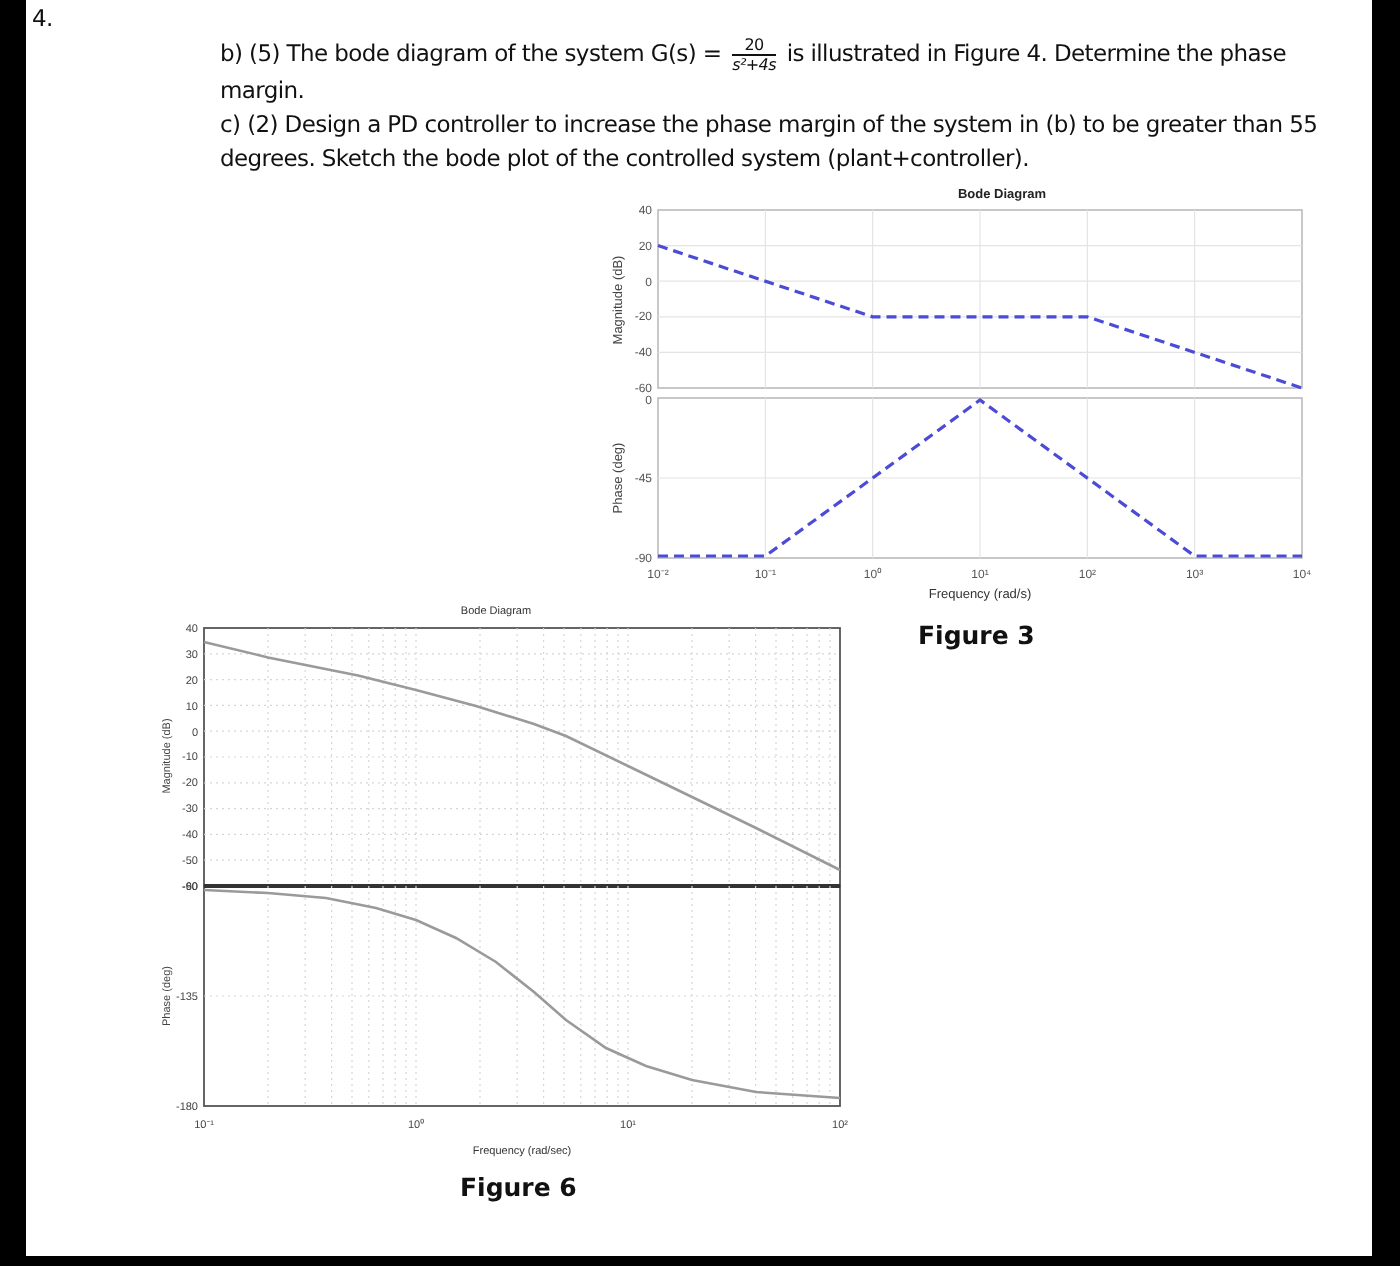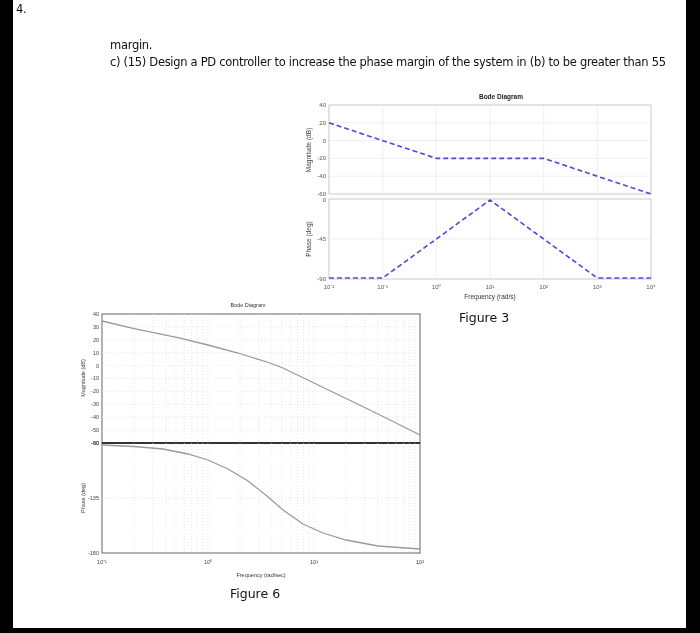--- a/index.html
+++ b/index.html
@@ -2,32 +2,41 @@
 <html><head>
 <meta charset="utf-8">
 <style>
   html, body { margin: 0; padding: 0; }
   body { width: 700px; height: 633px; background: #000; position: relative; overflow: hidden; font-family: "Liberation Sans", sans-serif; }
   .page { position: absolute; left: 13px; top: 0; width: 673px; height: 628px; background: #fff; }
   .q { position: absolute; font-family: "DejaVu Sans", sans-serif; font-size: 11.5px; color: #111; letter-spacing: -0.3px; white-space: nowrap; }
   .frac { display: inline-block; vertical-align: middle; text-align: center; font-size: 8px; line-height: 9px; margin: 0 2px; }
   .frac .num { display: block; border-bottom: 1px solid #111; padding: 0 1px; }
   .frac .den { display: block; font-style: italic; }
-  .fig-caption { position: absolute; font-family: "DejaVu Sans", sans-serif; font-weight: normal; font-size: 12.5px; color: #111; }
+  .fig-caption { position: absolute; font-family: "DejaVu Sans", sans-serif; font-weight: bold; font-size: 12.5px; color: #111; }
   svg text { font-family: "Liberation Sans", sans-serif; }
 </style>
 </head>
 <body>
 
 <div class="page">
 
   <div class="q" style="left:3px; top:2px;">4.</div>
 
+  <div class="q" style="left:97px; top:18px;">
+    <span>b) (5) The bode diagram of the system G(s) =</span>
+    <span class="frac">
+      <span class="num">20</span>
+      <span class="den">s²+4s</span>
+    </span>
+    <span>is illustrated in Figure 4. Determine the phase</span>
+  </div>
   <div class="q" style="left:97px; top:38px;text-align:center;">margin.</div>
-  <div class="q" style="left:97px; top:55px;">c) (15) Design a PD controller to increase the phase margin of the system in (b) to be greater than 55</div>
+  <div class="q" style="left:97px; top:55px;">c) (2) Design a PD controller to increase the phase margin of the system in (b) to be greater than 55</div>
+  <div class="q" style="left:97px; top:72px;">degrees. Sketch the bode plot of the controlled system (plant+controller).</div>
 
   <svg style="position:absolute; left:0; top:0;" width="673" height="628">
     <text x="488" y="99" font-size="6.5" font-weight="bold" text-anchor="middle" fill="#222">Bode Diagram</text>
 
     <g>
       <rect x="316" y="105" width="322" height="89" fill="#fff" stroke="#bbb" stroke-width="0.8"></rect>
       <g stroke="#e4e4e4" stroke-width="0.6">
         <line x1="316" y1="122.8" x2="638" y2="122.8"></line>
           <line x1="316" y1="140.6" x2="638" y2="140.6"></line>
         <line x1="316" y1="158.4" x2="638" y2="158.4"></line>

